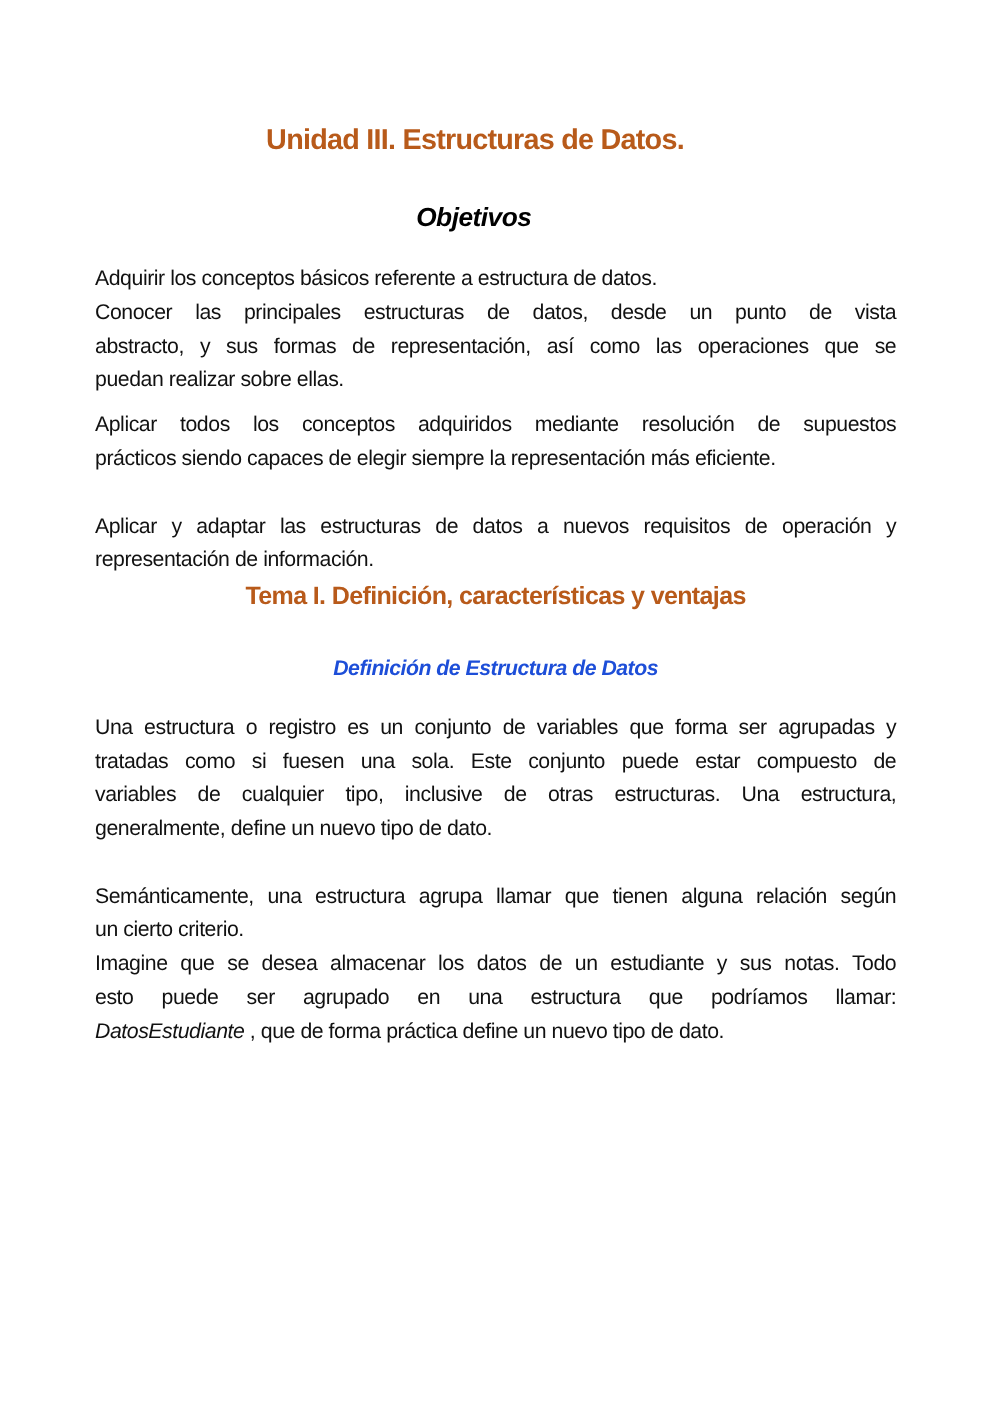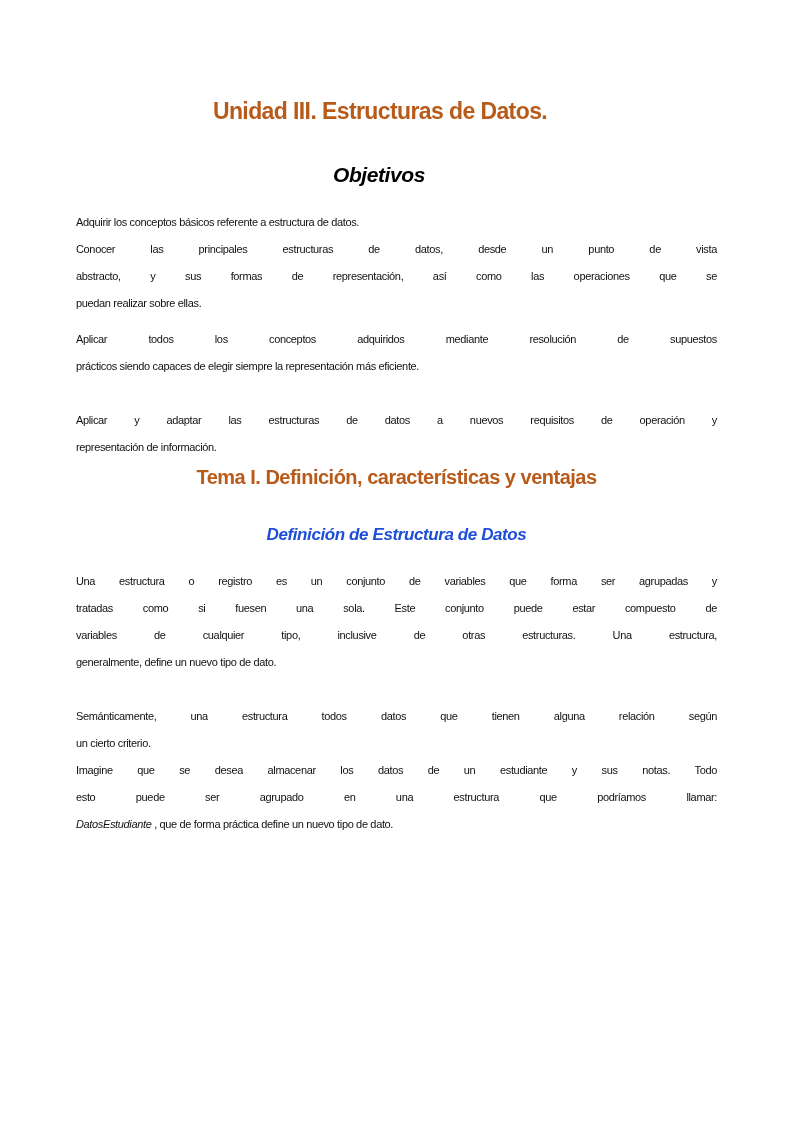--- a/index.html
+++ b/index.html
@@ -3,21 +3,21 @@
 <meta charset="utf-8">
 <style>
   html, body { margin: 0; padding: 0; background: #ffffff; }
   body { width: 793px; height: 1122px; position: relative; overflow: hidden;
          font-family: "Liberation Sans", sans-serif; color: #111111; }
   .page { position: absolute; left: 0; top: 0; width: 793px; height: 1122px; }
   .h1 { position: absolute; left: 0; width: 760px; top: 98px; text-align: center;
         font-size: 23px; font-weight: bold; color: #b85a1a; letter-spacing: -0.6px; }
   .h-obj { position: absolute; left: 0; width: 758px; top: 163px; text-align: center;
         font-size: 21px; font-weight: bold; font-style: italic; color: #000; letter-spacing: -0.4px; }
-  .para { position: absolute; left: 76px; width: 641px; font-size: 11px; line-height: 27px;
+  .para { position: absolute; left: 76px; width: 641px; font-size: 17px; line-height: 27px;
           text-align: justify; color: #111; letter-spacing: -0.35px; }
   .para .line { display: block; text-align: justify; text-align-last: justify; }
   .para .line.last { text-align-last: left; }
   .h2 { position: absolute; left: 0; width: 793px; top: 466px; text-align: center;
         font-size: 20px; font-weight: bold; color: #b85a1a; letter-spacing: -0.5px; }
   .h3 { position: absolute; left: 0; width: 793px; top: 525px; text-align: center;
         font-size: 17px; font-weight: bold; font-style: italic; color: #1d4ed8; letter-spacing: -0.4px; }
   .it { font-style: italic; }
 </style>
 </head>
@@ -49,21 +49,21 @@
   <div class="h3">Definición de Estructura de Datos</div>
 
   <div class="para" style="top:568px;">
     <span class="line">Una estructura o registro es un conjunto de variables que forma ser agrupadas y</span>
     <span class="line">tratadas como si fuesen una sola. Este conjunto puede estar compuesto de</span>
     <span class="line">variables de cualquier tipo, inclusive de otras estructuras. Una estructura,</span>
     <span class="line last">generalmente, define un nuevo tipo de dato.</span>
   </div>
 
   <div class="para" style="top:703px;">
-    <span class="line">Semánticamente, una estructura todos datos que tienen alguna relación según</span>
+    <span class="line">Semánticamente, una estructura agrupa llamar que tienen alguna relación según</span>
     <span class="line last">un cierto criterio.</span>
   </div>
 
   <div class="para" style="top:757px;">
     <span class="line">Imagine que se desea almacenar los datos de un estudiante y sus notas. Todo</span>
     <span class="line">esto puede ser agrupado en una estructura que podríamos llamar:</span>
     <span class="line last"><span class="it">DatosEstudiante</span><span> , que de forma práctica define un nuevo tipo de dato.</span></span>
   </div>
 
 </div>

